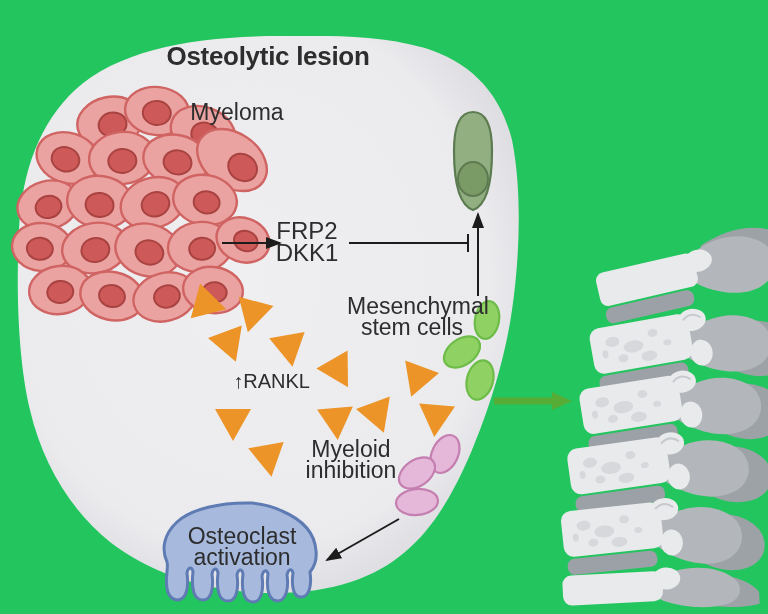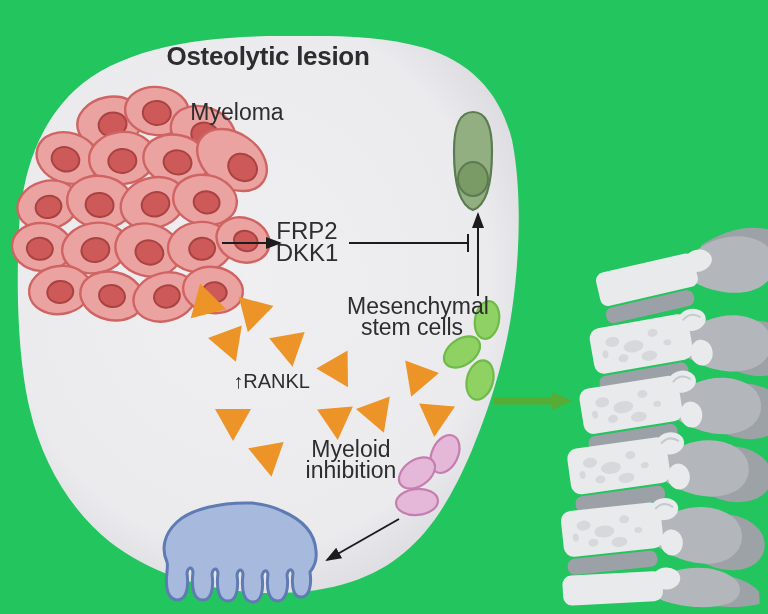--- a/index.html
+++ b/index.html
@@ -247,14 +247,18 @@
 </div>
 <div class="lbl" style="left:347px;top:296px;width:130px;text-align:center;">
   <span>Mesenchymal</span><br>
   <span>stem cells</span>
 </div>
 <div class="lbl" style="left:200px;top:371px;width:110px;font-size:20px;text-align:right;">↑RANKL</div>
 <div class="lbl" style="left:291px;top:439px;width:120px;">
   <span>Myeloid</span><br>
   <span>inhibition</span>
 </div>
+<div class="lbl" style="left:172px;top:526px;width:140px;">
+  <span>Osteoclast</span><br>
+  <span>activation</span>
+</div>
 
 </div>
 
 </body></html>

